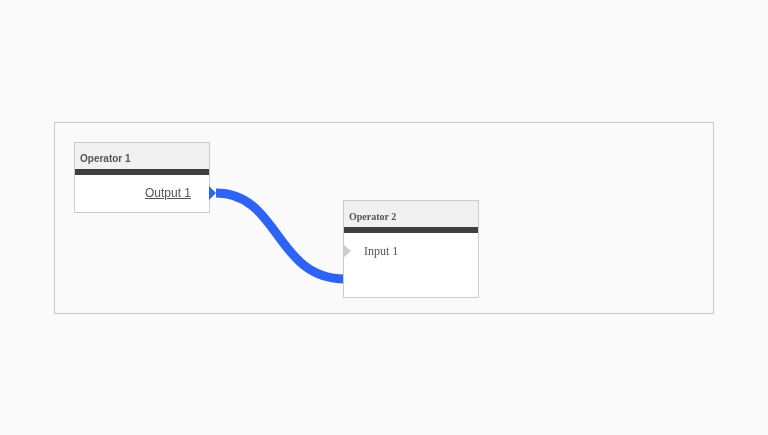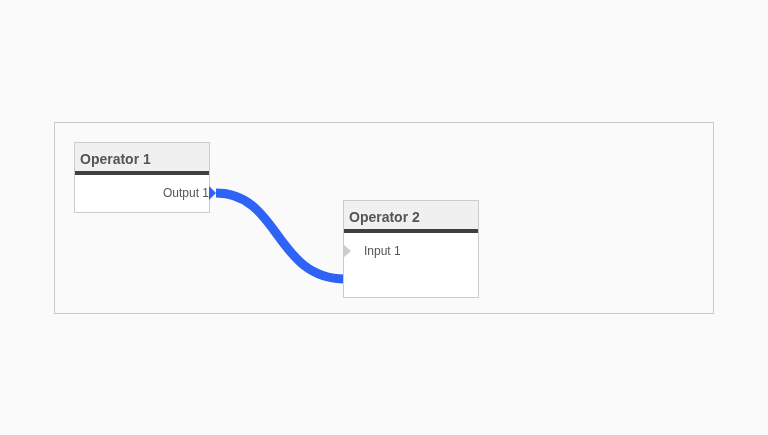--- a/index.html
+++ b/index.html
@@ -22,39 +22,40 @@
       box-sizing: border-box;
     }
     .operator {
       position: absolute;
       background: #ffffff;
       border: 1px solid #cccccc;
       box-sizing: border-box;
     }
     .op-title {
       background: #f0f0f0;
-      border-bottom: 4px solid #404040;
+      border-bottom: 6px solid #404040;
       color: #555555;
       font-weight: bold;
-      font-size: 14px;
+      font-size: 10px;
       padding: 0 5px;
       height: 32px;
       line-height: 32px;
       box-sizing: border-box;
     }
     .connector {
       position: relative;
       font-size: 12px;
       color: #555555;
       height: 28px;
       line-height: 28px;
     }
     .connector.out {
       text-align: right;
-      padding-right: 0;
+      padding-right: 18px;
+      text-decoration: underline;
     }
     .connector.in {
       text-align: left;
       padding-left: 20px;
     }
     .arrow {
       position: absolute;
       top: 50%;
       width: 0;
       height: 0;
@@ -94,21 +95,21 @@
 <div class="operator" style="left:74px; top:142px; width:136px; height:71px;">
   <div class="op-title">Operator 1</div>
   <div style="padding-top:4px;">
     <div class="connector out">
       <span>Output 1</span>
       <span class="arrow"></span>
     </div>
   </div>
 </div>
 
-<div class="operator" style="left:343px; top:200px; width:136px; height:98px;">
+<div class="operator" style="left:343px; top:200px; width:136px; height:98px;font-family:Liberation Serif, serif;">
   <div class="op-title">Operator 2</div>
   <div style="padding-top:4px;">
     <div class="connector in">
       <span class="arrow"></span>
       <span>Input 1</span>
     </div>
   </div>
 </div>
 
 </body></html>

